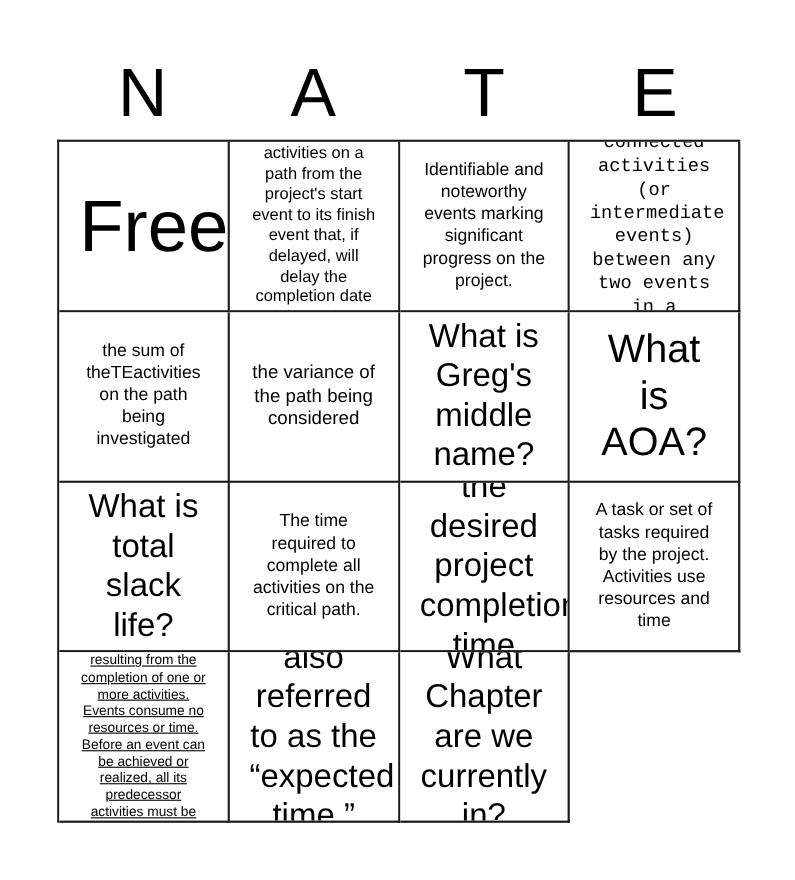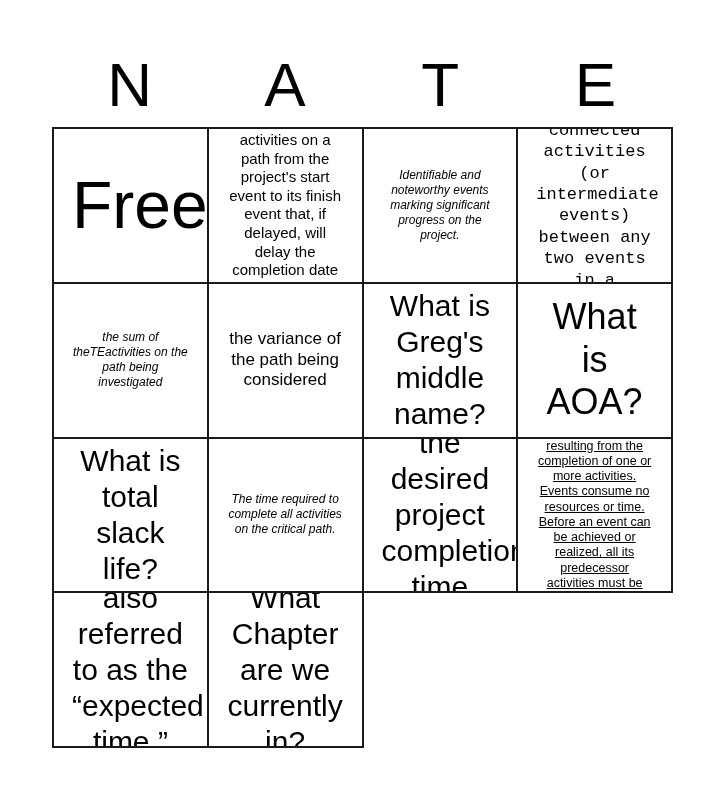--- a/index.html
+++ b/index.html
@@ -73,21 +73,21 @@
     display: block;
     width: 100%;
     text-align: center;
     color: #000000;
     white-space: pre-line;
   }
   
   .fs-xxs .cell-text { font-size: 12.5px; line-height: 1.22; text-decoration: underline; }
   .fs-xs  .cell-text { font-size: 15px;   line-height: 1.24; }
   .fs-s   .cell-text { font-size: 17px;   line-height: 1.26; font-family: Liberation Mono, monospace; }
-  .fs-m   .cell-text { font-size: 12px;   line-height: 1.26; font-style: italic; }
+  .fs-m   .cell-text { font-size: 16px;   line-height: 1.26; }
   .fs-l   .cell-text { font-size: 17px;   line-height: 1.22; }
   .fs-xl  .cell-text { font-size: 30px;   line-height: 1.2; }
   .fs-xxl .cell-text { font-size: 36px;   line-height: 1.18; }
   .fs-huge .cell-text { font-size: 66px;  line-height: 1.1; }
 </style>
 </head>
 <body>
 
 <div id="card-root">
 
@@ -129,20 +129,23 @@
     <div class="bingo-cell fs-xl">
       <span class="cell-text">What is total slack life?</span>
     </div>
     <div class="bingo-cell fs-m">
       <span class="cell-text">The time required to complete all activities on the critical path.</span>
     </div>
     <div class="bingo-cell fs-xl">
       <span class="cell-text">the desired project completion time</span>
     </div>
 
+    <div class="bingo-cell fs-m">
+      <span class="cell-text">A task or set of tasks required by the project. Activities use resources and time</span>
+    </div>
     <div class="bingo-cell fs-xxs">
       <span class="cell-text">An identifiable state resulting from the completion of one or more activities. Events consume no resources or time. Before an event can be achieved or realized, all its predecessor activities must be completed.</span>
     </div>
     <div class="bingo-cell fs-xl">
       <span class="cell-text">also referred to as the “expected time,”</span>
     </div>
     <div class="bingo-cell fs-xl">
       <span class="cell-text">What Chapter are we currently in?</span>
     </div>
 

